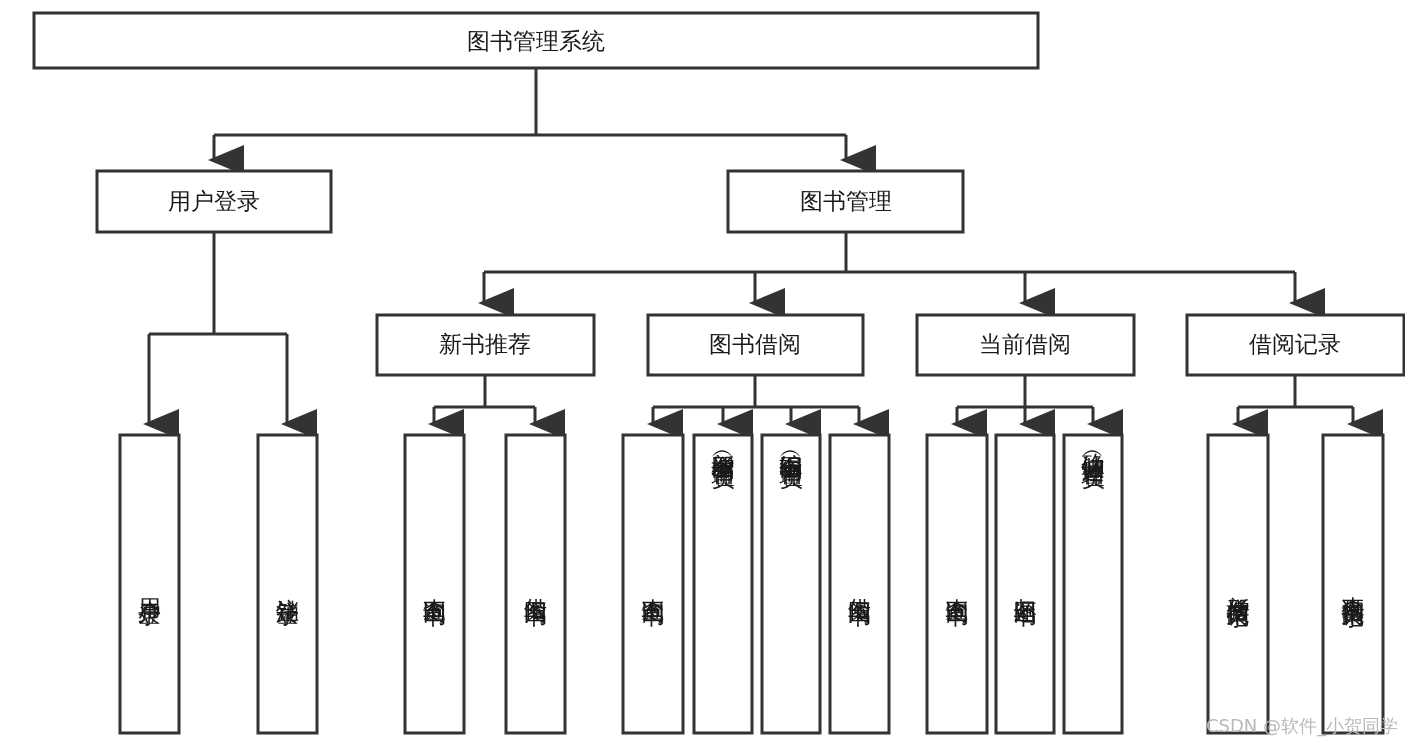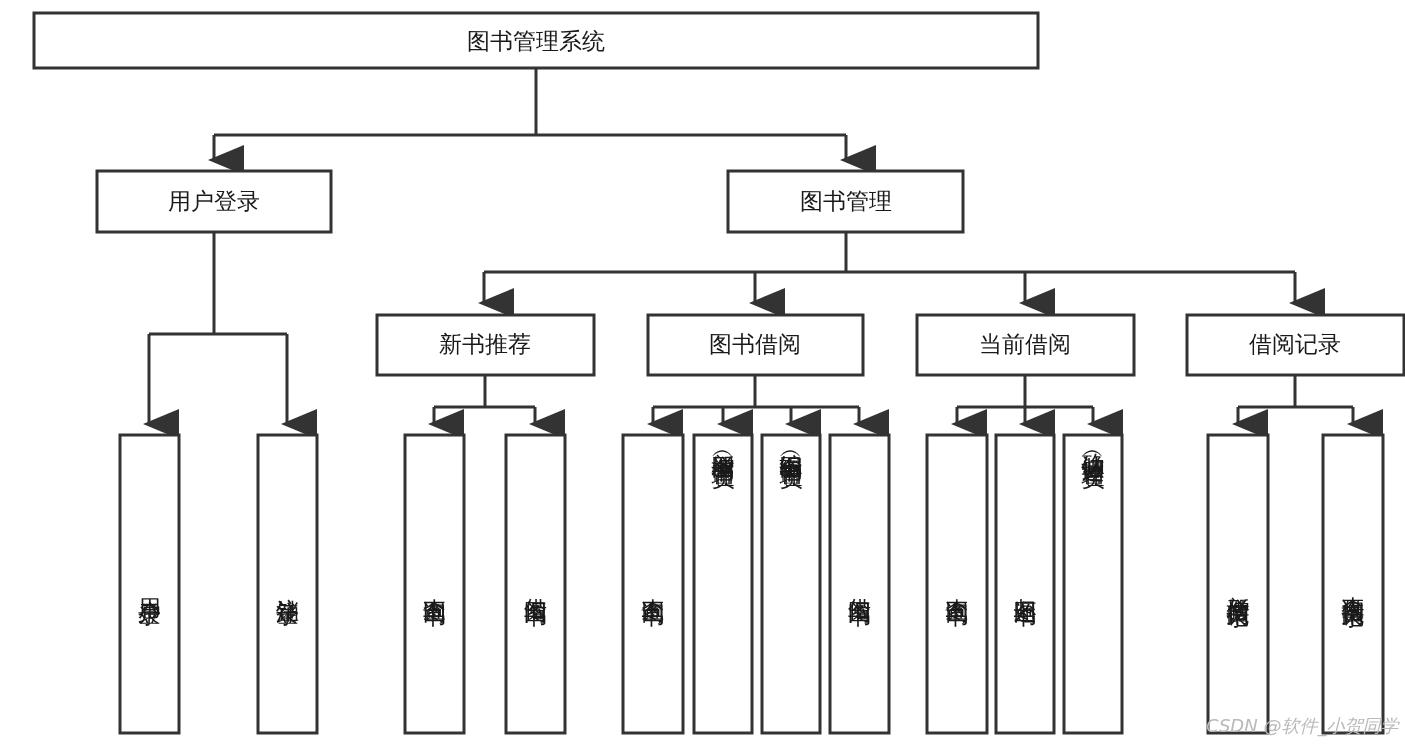--- a/index.html
+++ b/index.html
@@ -36,21 +36,21 @@
     align-items:center;
     justify-content:center;
     pointer-events:none;
   }
   .watermark{
     position:absolute;
     font-family:"DejaVu Sans","Liberation Sans",sans-serif;
     font-size:18px;
     color:#b9b9b9;
     white-space:nowrap;
-    left:1190px;top:714px;font-style:italic;
+    left:1190px;top:714px;
   }
 </style>
 </head>
 <body>
 
 <div id="diagram-root">
 
   <svg width="1405" height="747" viewBox="0 0 1405 747">
     <defs>
       <marker id="arrow" viewBox="0 0 12 12" refX="6" refY="10" markerWidth="12" markerHeight="12" orient="auto-start-reverse">

